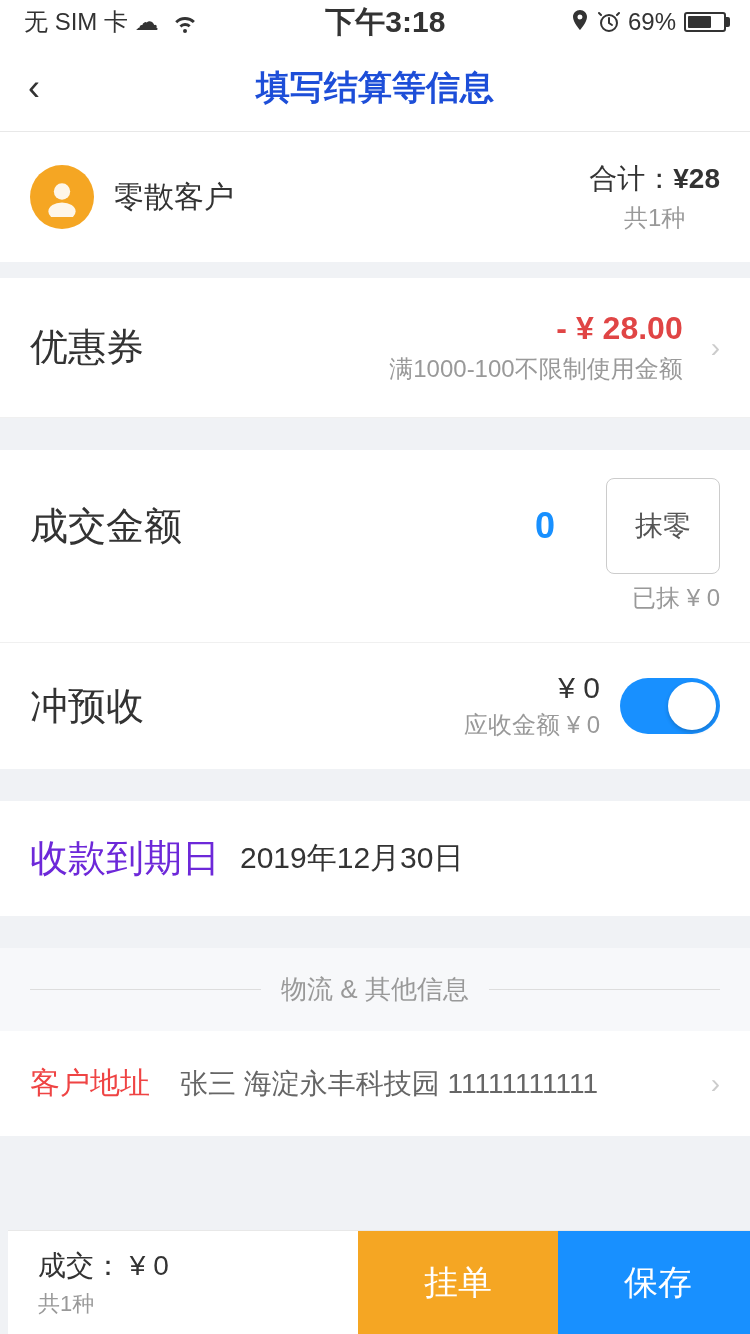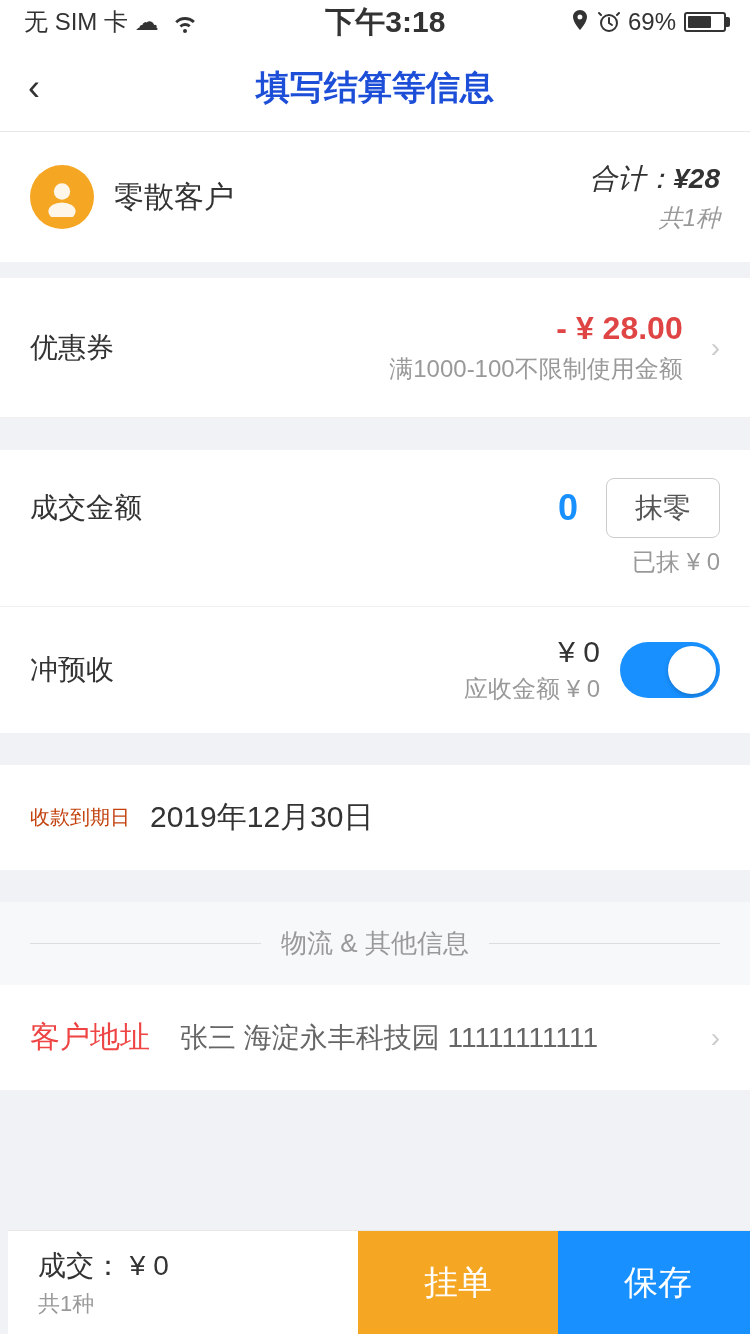--- a/index.html
+++ b/index.html
@@ -93,40 +93,39 @@
       display: flex;
       align-items: center;
       justify-content: center;
     }
     .avatar svg { width: 40px; height: 40px; }
     .customer-name {
       font-size: 30px;
       color: #333;
     }
     .customer-right {
-      text-align: right;
-      font-style: italic;
+      text-align: center;
     }
     .count-text {
       font-size: 24px;
       color: #999;
       margin-top: 4px;
     }
 
     
     .row-item {
       display: flex;
       align-items: center;
       justify-content: space-between;
       padding: 32px 30px;
       background: #fff;
       border-bottom: 1px solid #f0f0f0;
     }
     .row-label {
-      font-size: 28px;
+      font-size: 38px;
       color: #333;
     }
     .row-right {
       display: flex;
       align-items: center;
       gap: 28px;
     }
     .row-value-discount {
       font-size: 32px;
       color: #e04545;
@@ -161,25 +160,26 @@
       background: #fff;
     }
     .amount-value {
       font-size: 36px;
       color: #1890ff;
       font-weight: 600;
     }
     .round-btn {
       border: 1px solid #ccc;
       border-radius: 8px;
-      padding: 10px 28px;
+      padding: 28px 28px;
       font-size: 28px;
       color: #555;
       background: #fff;
       cursor: pointer;
+      margin-left: 23px;
     }
     .amount-sub-row {
       padding: 8px 30px 28px 30px;
       background: #fff;
       font-size: 24px;
       color: #999;
       text-align: right;
       border-bottom: 1px solid #f0f0f0;
     }
 
@@ -247,22 +247,22 @@
 
     
     .duedate-row {
       display: flex;
       align-items: center;
       padding: 32px 30px;
       background: #fff;
       gap: 20px;
     }
     .duedate-label {
-      font-size: 20px;
-      color: #c2410c;
+      font-size: 38px;
+      color: #6d28d9;
       flex-shrink: 0;
     }
     .duedate-value {
       font-size: 30px;
       color: #333;
     }
 
     
     .logistics-header {
       background: #f7f8fa;

